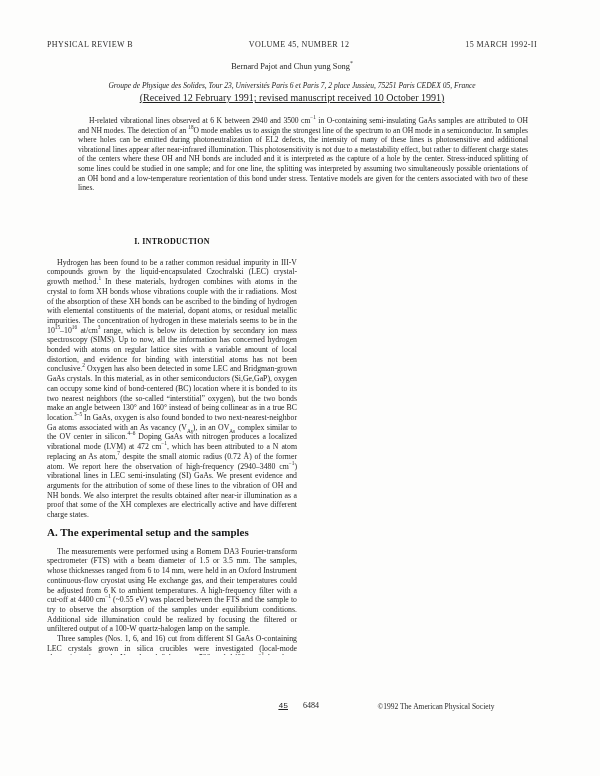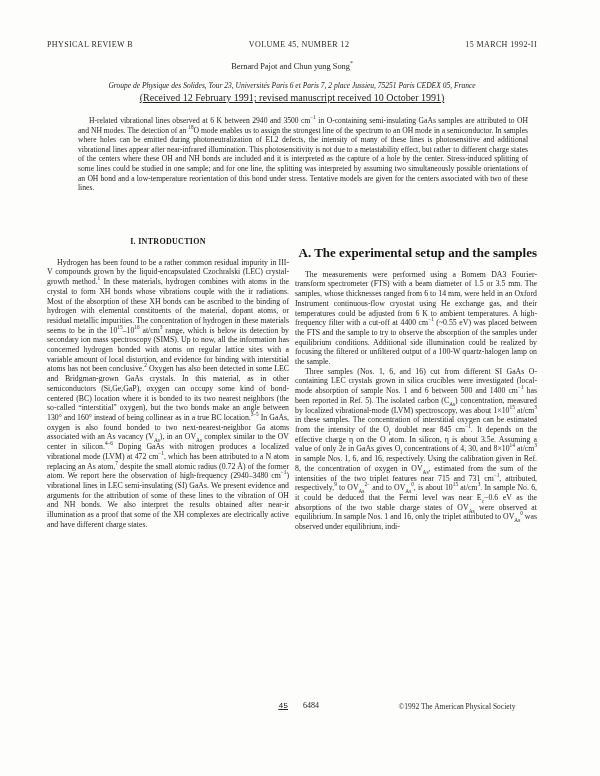--- a/index.html
+++ b/index.html
@@ -57,35 +57,36 @@
     text-align: justify;
     text-indent: 11px;
     color: #242424;
   }
   .columns {
     display: flex;
     gap: 6px;
     margin-top: 44px;
     height: 418px;
     overflow: hidden;
+    flex-direction: column;
   }
   .col { width: 250px; }
   .sec-heading {
     font-size: 8px;
     font-weight: bold;
     text-align: center;
     letter-spacing: 0.3px;
     margin-bottom: 12px;
     color: #161616;
   }
   .sub-heading {
-    font-size: 13px;
+    font-size: 11px;
     font-weight: bold;
-    text-align: right;
-    margin: 8px 0 9px 0;
+    text-align: left;
+    margin: 0 0 9px 0;
     color: #161616;
   }
   .body-par {
     font-size: 7.8px;
     line-height: 9.7px;
     text-align: justify;
     text-indent: 10px;
     color: #242424;
   }
   sup, sub { font-size: 68%; line-height: 0; }
@@ -103,21 +104,21 @@
   .footer-page-number {
     position: absolute;
     top: 701px;
     left: 303px;
     font-size: 8px;
     color: #222;
   }
   .footer-copyright {
     position: absolute;
     top: 701.5px;
-    left: 343px;
+    left: 322px;
     width: 228px;
     text-align: center;
     font-size: 7.5px;
     color: #2a2a2a;
   }
 </style>
 </head>
 <body>
 
 <div class="page">

